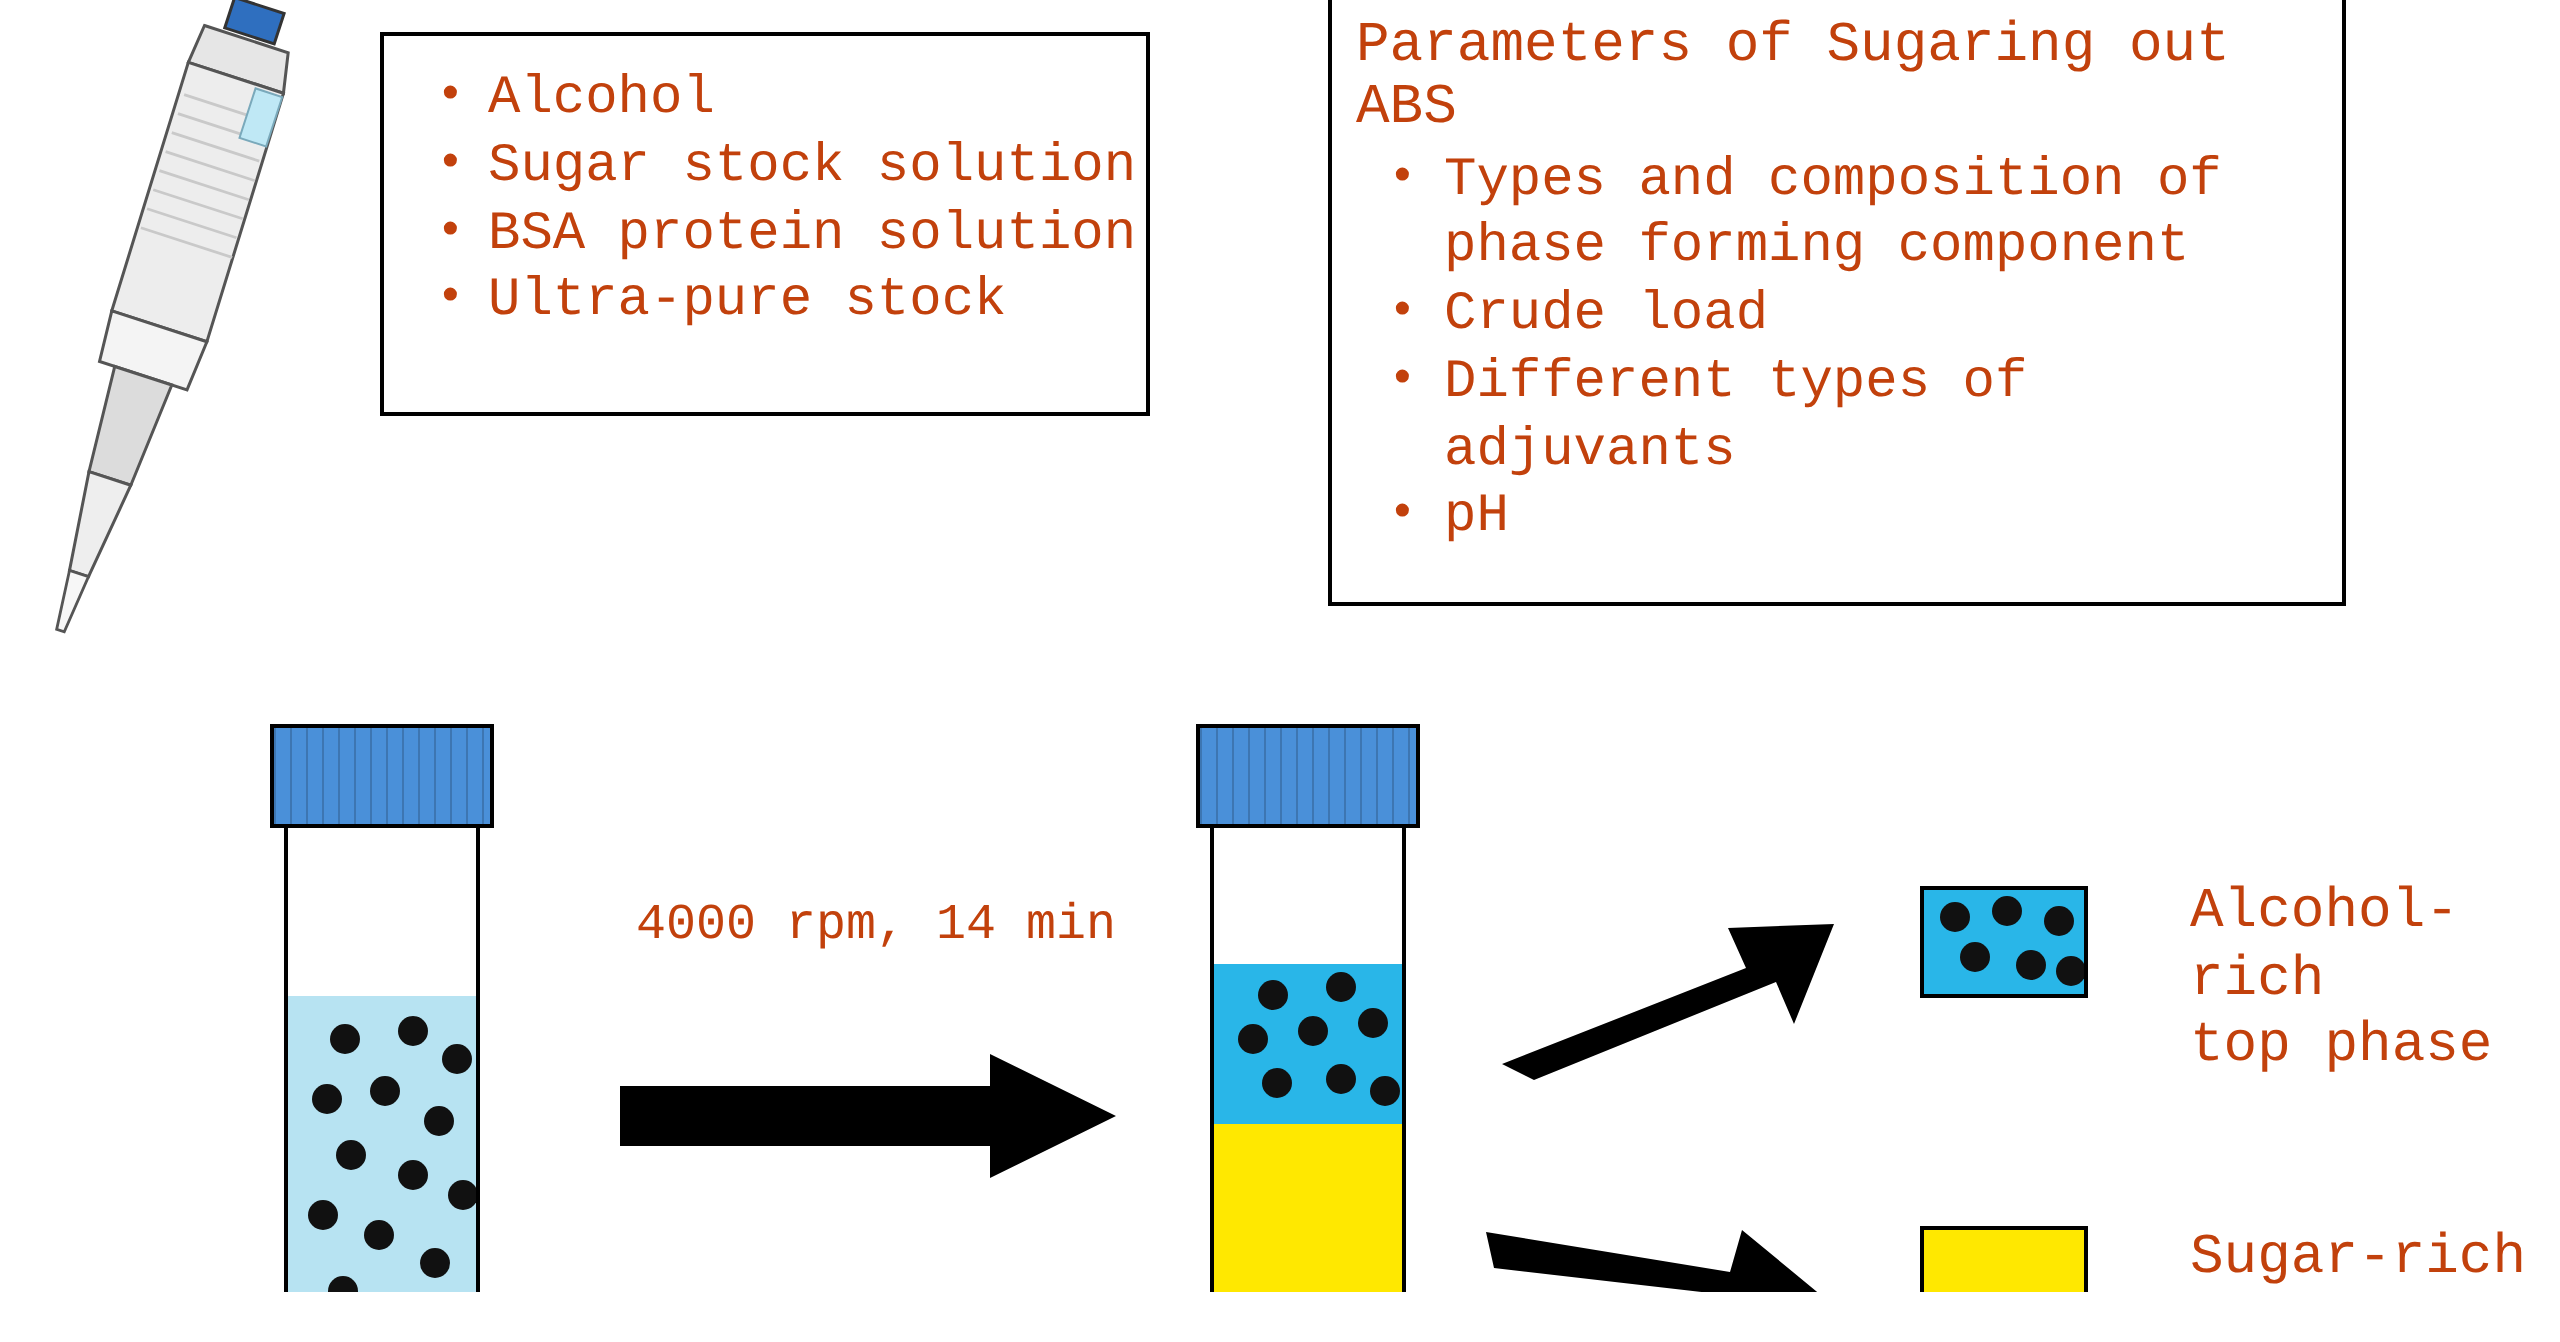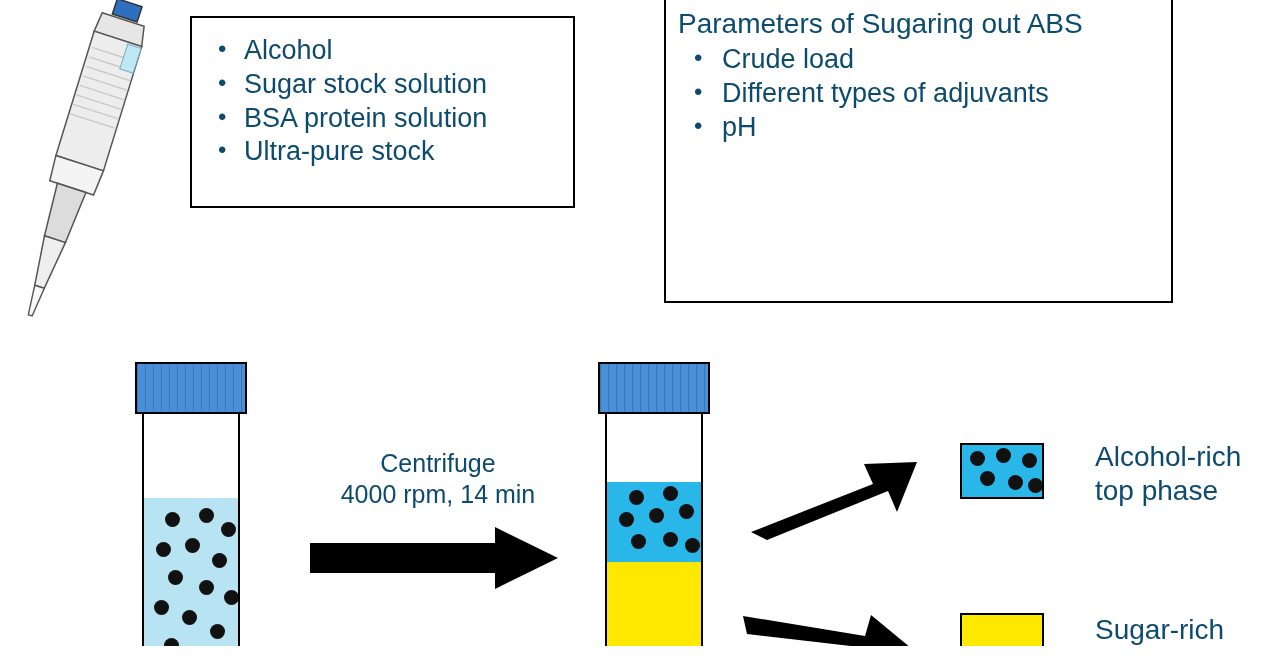--- a/index.html
+++ b/index.html
@@ -6,22 +6,22 @@
     margin: 0;
     padding: 0;
     background: #ffffff;
   }
   #stage {
     position: relative;
     width: 1280px;
     height: 646px;
     background: #ffffff;
     overflow: hidden;
-    font-family: Liberation Sans, sans-serif;
-    color: #0c4a6e;
+    font-family: Liberation Mono, monospace;
+    color: #c2410c;
   }
 
   
   .panel {
     position: absolute;
     border: 2px solid #000;
     background: #fff;
     box-sizing: border-box;
   }
   .panel-title {
@@ -200,20 +200,24 @@
       <li><span>Alcohol</span></li>
       <li><span>Sugar stock solution</span></li>
       <li><span>BSA protein solution</span></li>
       <li><span>Ultra-pure stock</span></li>
     </ul>
   </div>
 
   <div class="panel" id="parameters-panel">
     <div class="panel-title">Parameters of Sugaring out ABS</div>
     <ul class="bullets">
+      <li>
+        <span>Types and composition of</span>
+        <span class="sub-line">phase forming component</span>
+      </li>
       <li><span>Crude load</span></li>
       <li><span>Different types of adjuvants</span></li>
       <li><span>pH</span></li>
     </ul>
   </div>
 
   <div class="tube" style="left:135px; top:362px; width:112px; height:310px;">
     <div class="tube-cap"></div>
     <div class="tube-body">
       <div class="liquid" style="height:172px; background:#b7e3f2;">
@@ -230,21 +234,20 @@
         <span class="dot" style="left:38px; top:112px;"></span>
         <span class="dot" style="left:66px; top:126px;"></span>
         <span class="dot" style="left:20px; top:140px;"></span>
         <span class="dot" style="left:48px; top:152px;"></span>
         <span class="dot" style="left:78px; top:158px;"></span>
       </div>
     </div>
   </div>
 
   <div class="arrow-label" style="left:312px; top:448px; width:252px;">
-    <div>Centrifuge</div>
     <div>4000 rpm, 14 min</div>
   </div>
   <svg style="position:absolute; left:310px; top:525px;" width="250" height="70">
     <polygon points="0,18 185,18 185,2 248,33 185,64 185,48 0,48" fill="#000000"></polygon>
   </svg>
 
   <div class="tube" style="left:598px; top:362px; width:112px; height:310px;">
     <div class="tube-cap"></div>
     <div class="tube-body">
       <div class="liquid" style="height:108px; background:#ffe800; border-top:2px solid #000;"></div>

